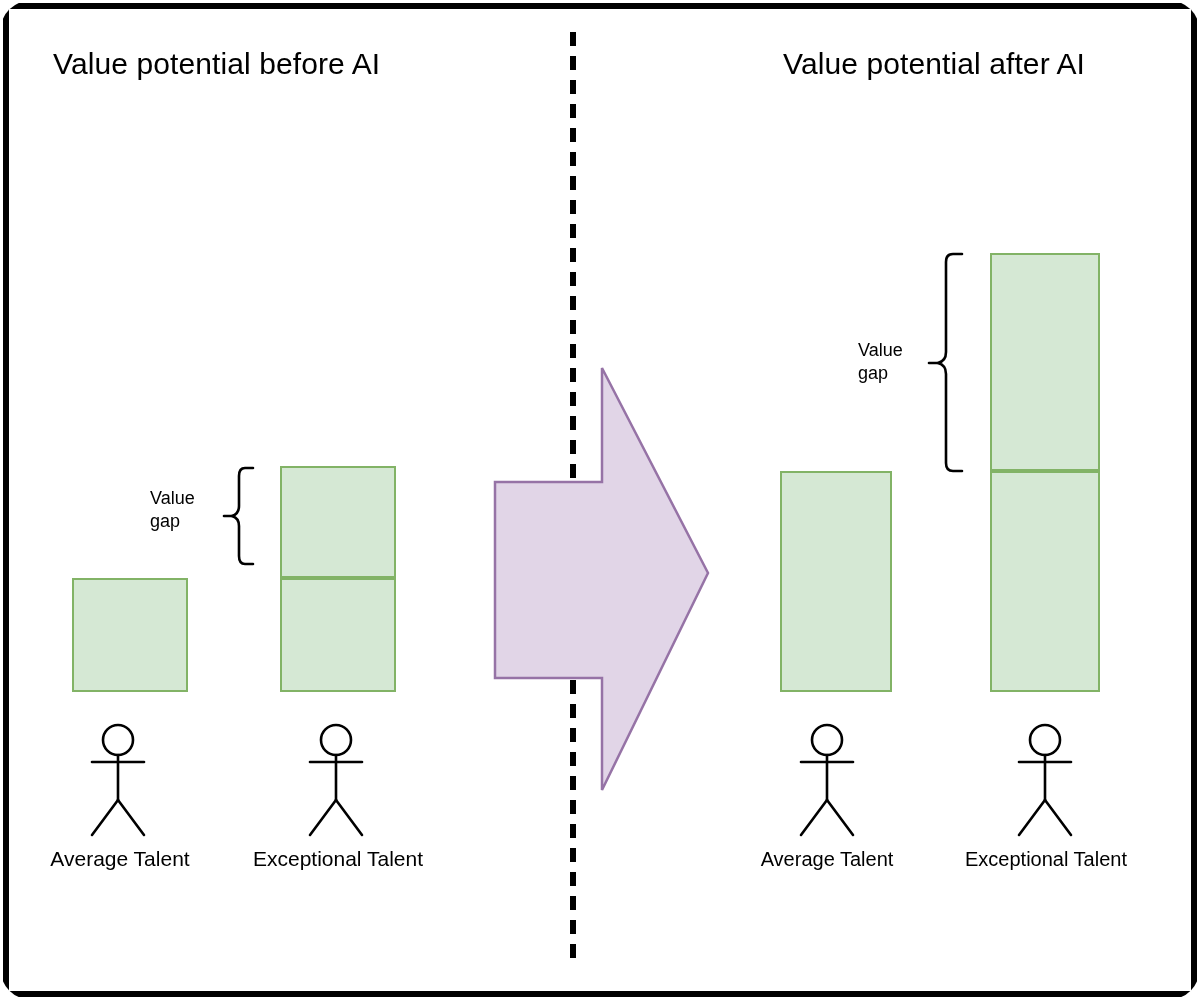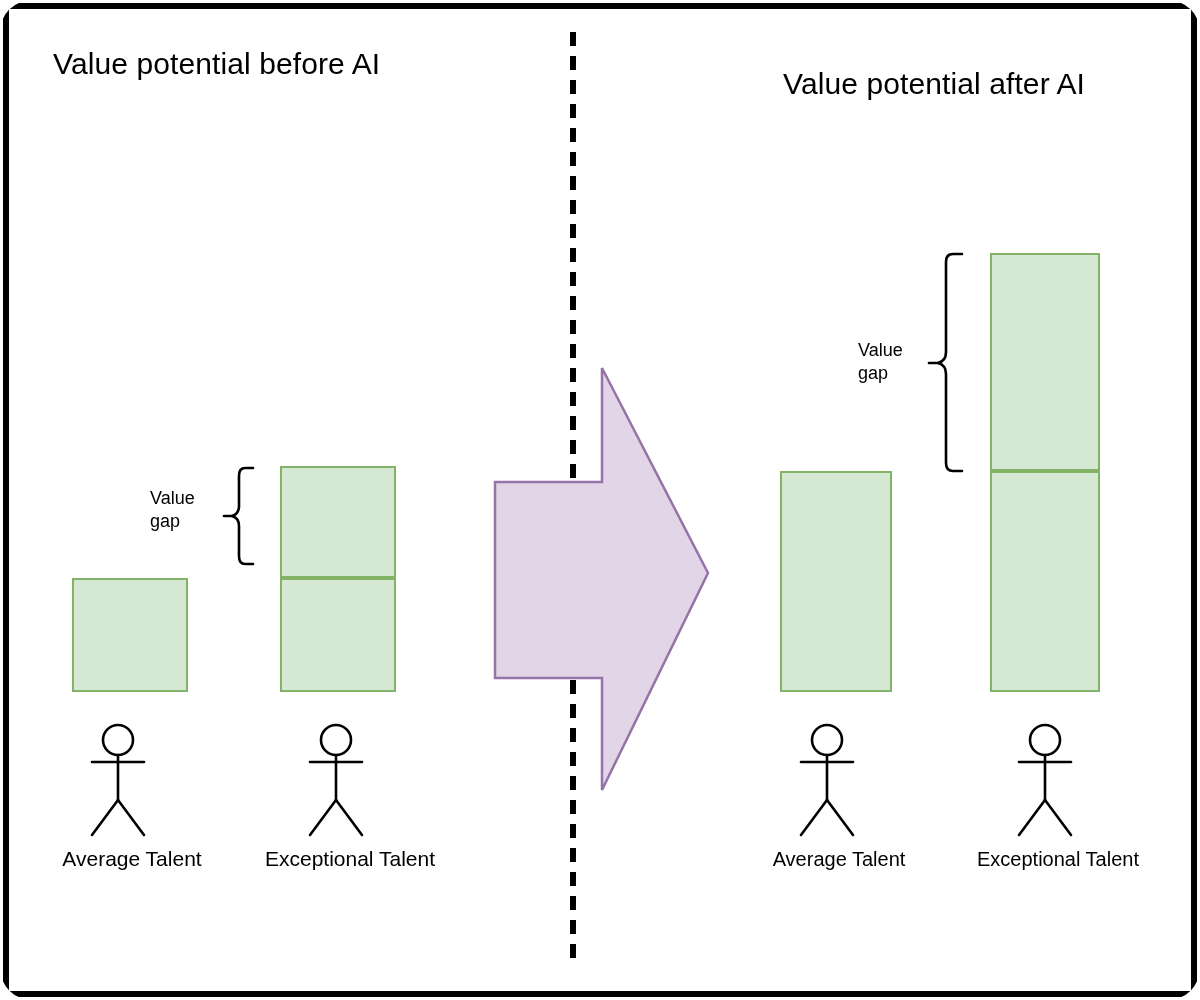--- a/index.html
+++ b/index.html
@@ -40,36 +40,35 @@
   .svg-layer * { pointer-events: auto; }
 
   .panel-title {
     position: absolute;
     font-size: 30px;
     color: #000000;
     white-space: nowrap;
     letter-spacing: 0.1px;
   }
   #title-before { left: 53px; top: 47px; }
-  #title-after  { left: 783px; top: 47px; margin-top: 20px; }
+  #title-after  { left: 783px; top: 47px; }
 
   .bar {
     position: absolute;
     box-sizing: border-box;
     background: #d5e8d4;
     border: 2px solid #82b366;
   }
 
   .person-label {
     position: absolute;
     font-size: 21px;
     color: #000000;
     white-space: nowrap;
     text-align: center;
-    margin-left: 12px;
   }
   .person-label.small { font-size: 20px; }
 
   .gap-label {
     position: absolute;
     font-size: 18px;
     color: #000000;
     text-align: left;
     line-height: 1.28;
     white-space: pre-line;

